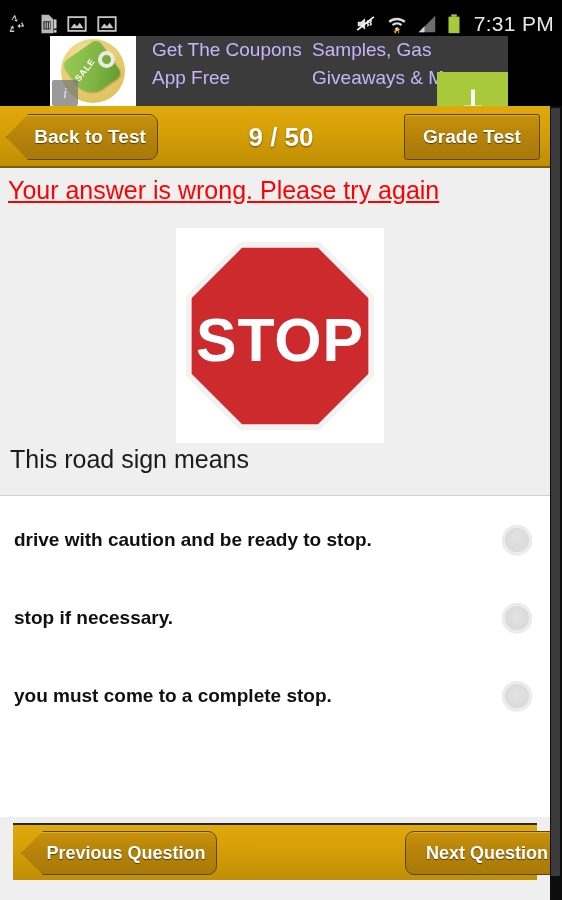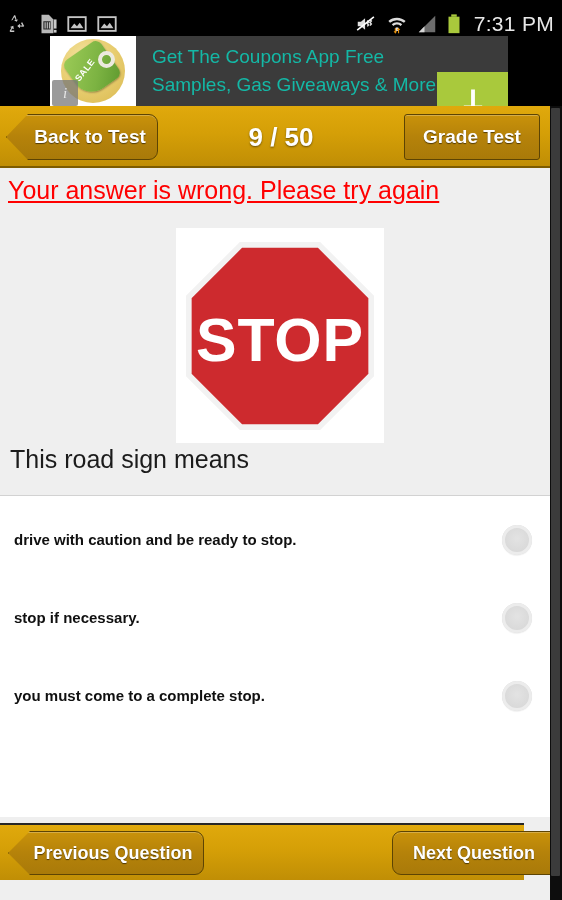--- a/index.html
+++ b/index.html
@@ -57,22 +57,22 @@
     transform:rotate(-52deg);
   }
   .ad-info {
     position:absolute; left:2px; bottom:0; width:26px; height:26px;
     background:rgba(120,120,120,.75);
     display:flex; align-items:center; justify-content:center;
     color:#e6e6e6; font-size:15px; font-style:italic; font-family:"Liberation Serif", serif;
     border-radius:2px;
   }
   .ad-text {
-    flex:1; display:flex; flex-direction:column; justify-content:center;
-    padding-left:16px; color:#14b8a6; font-size:19px; line-height:1.45;
+    flex:1; display:flex; flex-direction:row; justify-content:center;
+    padding-left:16px; color:#c4b5fd; font-size:19px; line-height:1.45;
   }
   .ad-cta {
     position:absolute; left:437px; top:36px; width:71px; height:70px;
     background:#a9c93c; display:flex; align-items:center; justify-content:center;
   }
 
   
   .toolbar {
     position:absolute; top:106px; left:0; width:562px; height:62px;
     background:linear-gradient(180deg,#e0a90c 0%,#d59f07 45%,#c08e05 100%);
@@ -128,38 +128,38 @@
   
   .answers {
     position:absolute; top:495px; left:0; width:550px; height:322px;
     background:#fff; border-top:1px solid #d2d2d2;
   }
   .answer-row {
     position:relative; display:flex; align-items:center;
     padding:0 0 0 14px; min-height:68px;
   }
   .answer-label {
-    flex:1; font-size:15px; font-weight:bold; color:#101010;
+    flex:1; font-size:19px; font-weight:bold; color:#101010;
     line-height:1.28; padding-right:16px;
   }
   .radio {
     flex:0 0 30px; width:30px; height:30px; border-radius:50%;
     margin-right:18px;
     background:radial-gradient(circle at 50% 45%, #e3e3e3 0%, #dadada 55%, #cfcfcf 100%);
     box-shadow:inset 0 0 0 3px #ececec, 0 1px 1px rgba(0,0,0,.06);
   }
   .radio.checked {
     background:radial-gradient(circle at 50% 42%, #e6a80d 0%, #d59b07 60%, #bf8a05 100%);
     box-shadow:inset 0 0 0 3px #ececec, 0 1px 1px rgba(0,0,0,.12);
   }
   .row-tall { min-height:88px; }
 
   
   .bottombar {
-    position:absolute; top:823px; left:0; width:524px; height:57px;
+    position:absolute; top:823px; left:13px; width:524px; height:57px;
     background:linear-gradient(180deg,#e0a90c 0%,#d59f07 45%,#c08e05 100%);
     border-top:2px solid #272727;
   }
   .btn-prev {
     position:absolute; left:8px; top:6px; width:196px; height:44px;
     border-radius:0 9px 9px 0;
     clip-path:polygon(22px 0,100% 0,100% 100%,22px 100%,0 50%);
     padding-left:14px; font-size:18px;
   }
   .btn-next {

